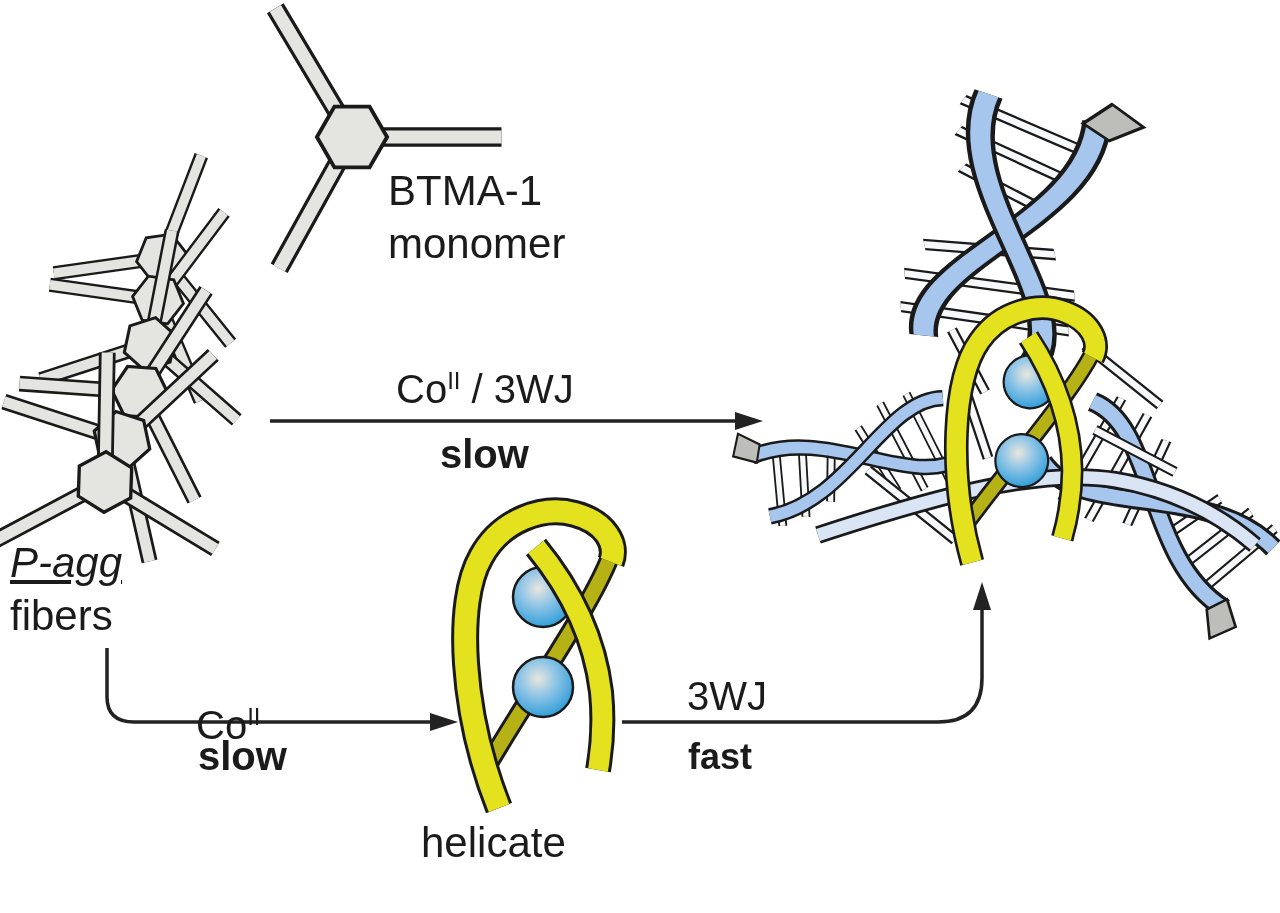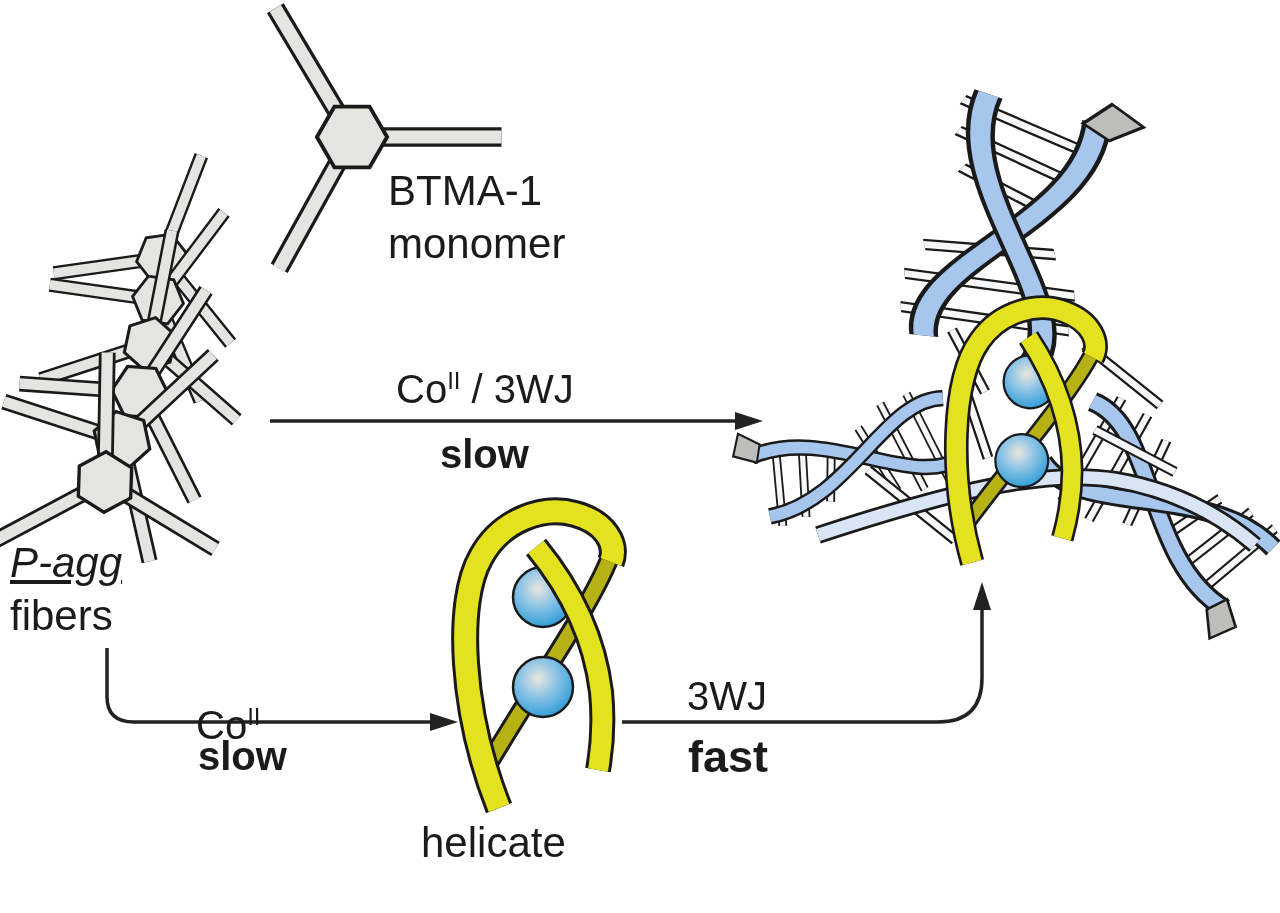--- a/index.html
+++ b/index.html
@@ -162,19 +162,19 @@
     <span></span><span><span>Co</span><sup>II</sup><span> / 3WJ</span></span>
   </div>
   <div class="label center bold" style="left:440px;top:428px;width:200px;font-size:40px;">slow</div>
 
   <div class="label center" style="left:196px;top:699px;width:200px;font-size:40px;">
     <span>Co</span><sup>II</sup>
   </div>
   <div class="label center bold" style="left:198px;top:730px;width:200px;font-size:40px;">slow</div>
 
   <div class="label center" style="left:687px;top:670px;width:200px;font-size:40px;">3WJ</div>
-  <div class="label center bold" style="left:688px;top:730px;width:200px;font-size:45px;">fast</div>
+  <div class="label center bold" style="left:688px;top:730px;width:200px;font-size:36px;">fast</div>
 
   <div class="label center" style="left:421px;top:816px;width:250px;">
     <div>helicate</div>
   </div>
 
 </div>
 
 </body></html>

